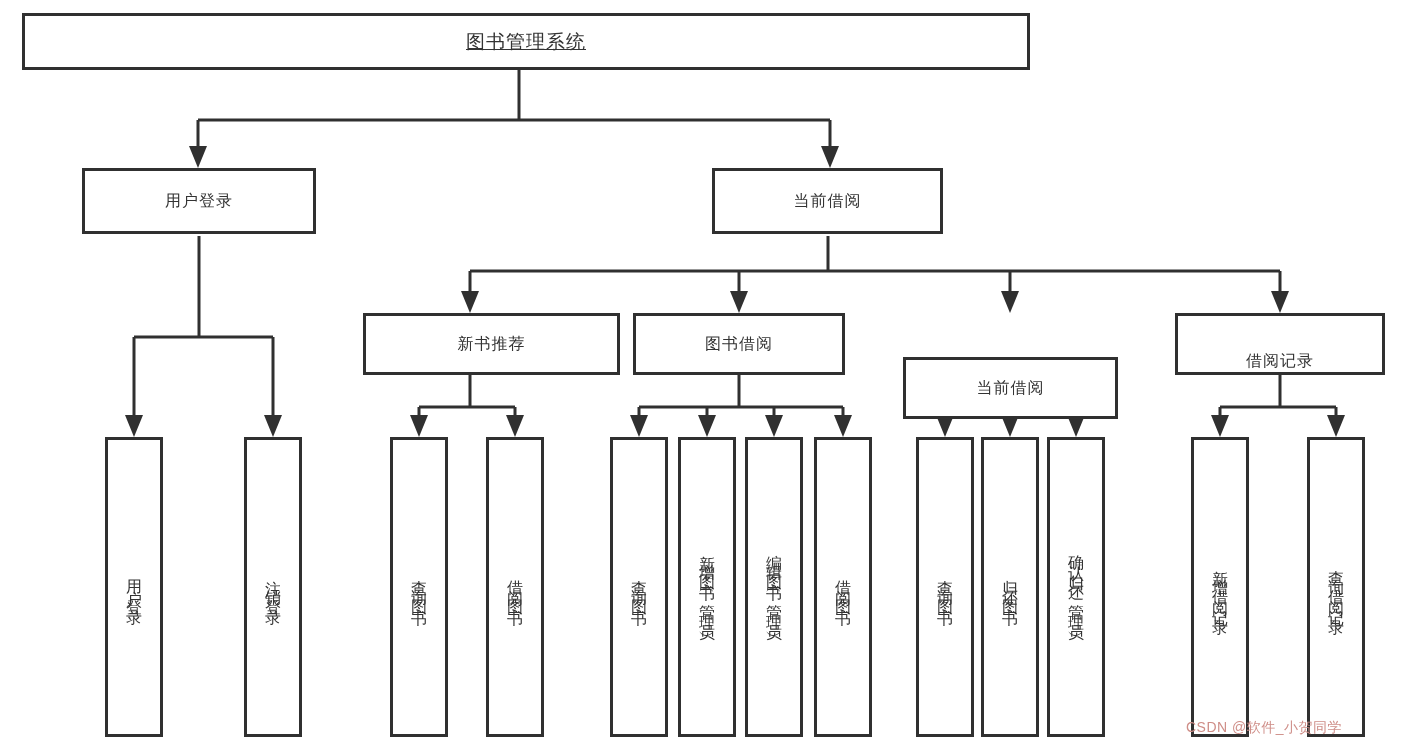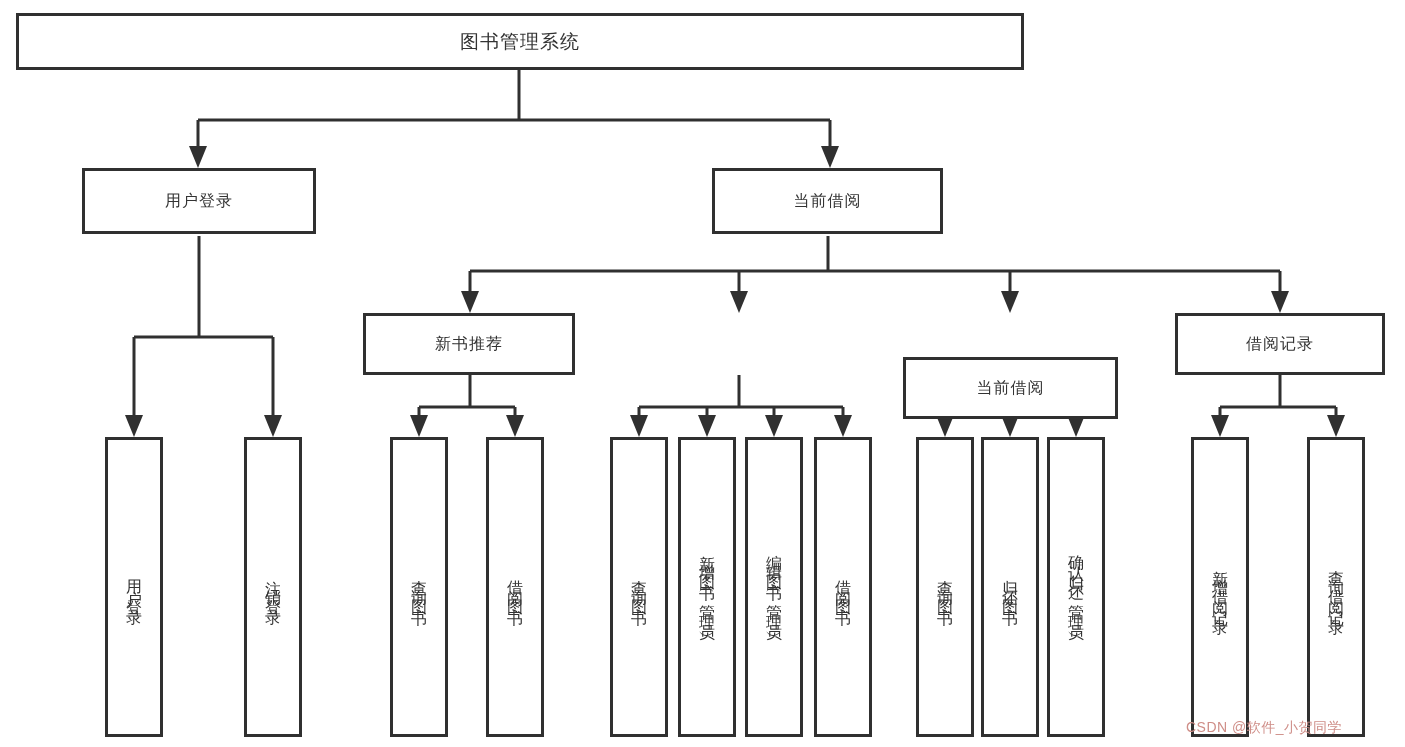--- a/index.html
+++ b/index.html
@@ -115,38 +115,41 @@
       <polygon points="1067,415 1085,415 1076,437"></polygon>
     </g>
 
     <g>
       <path d="M1280 375 V407 M1220 407 H1336 M1220 407 V417 M1336 407 V417"></path>
       <polygon points="1211,415 1229,415 1220,437"></polygon>
       <polygon points="1327,415 1345,415 1336,437"></polygon>
     </g>
   </svg>
 
-  <div class="node root" style="left:16px; top:13px; width:1008px; height:57px;">
+  <div class="node root" style="left:22px; top:13px; width:1008px; height:57px;text-decoration:underline;">
     <span>图书管理系统</span>
   </div>
 
   <div class="node" style="left:82px; top:168px; width:234px; height:66px;">
     <span>用户登录</span>
   </div>
   <div class="node" style="left:712px; top:168px; width:231px; height:66px;">
     <span>当前借阅</span>
   </div>
 
-  <div class="node" style="left:363px; top:313px; width:212px; height:62px;">
+  <div class="node" style="left:363px; top:313px; width:257px; height:62px;">
     <span>新书推荐</span>
+  </div>
+  <div class="node" style="left:633px; top:313px; width:212px; height:62px;">
+    <span>图书借阅</span>
   </div>
   <div class="node" style="left:903px; top:313px; width:215px; height:62px;margin-top:44px;">
     <span>当前借阅</span>
   </div>
-  <div class="node" style="left:1175px; top:313px; width:210px; height:62px;">
+  <div class="node" style="left:1175px; top:313px; width:210px; height:62px;align-items:flex-end;">
     <span>借阅记录</span>
   </div>
 
   <div class="node vnode" style="left:105px; top:437px; width:58px; height:300px;">
     <span>用户登录</span>
   </div>
   <div class="node vnode" style="left:244px; top:437px; width:58px; height:300px;">
     <span>注销登录</span>
   </div>
 

